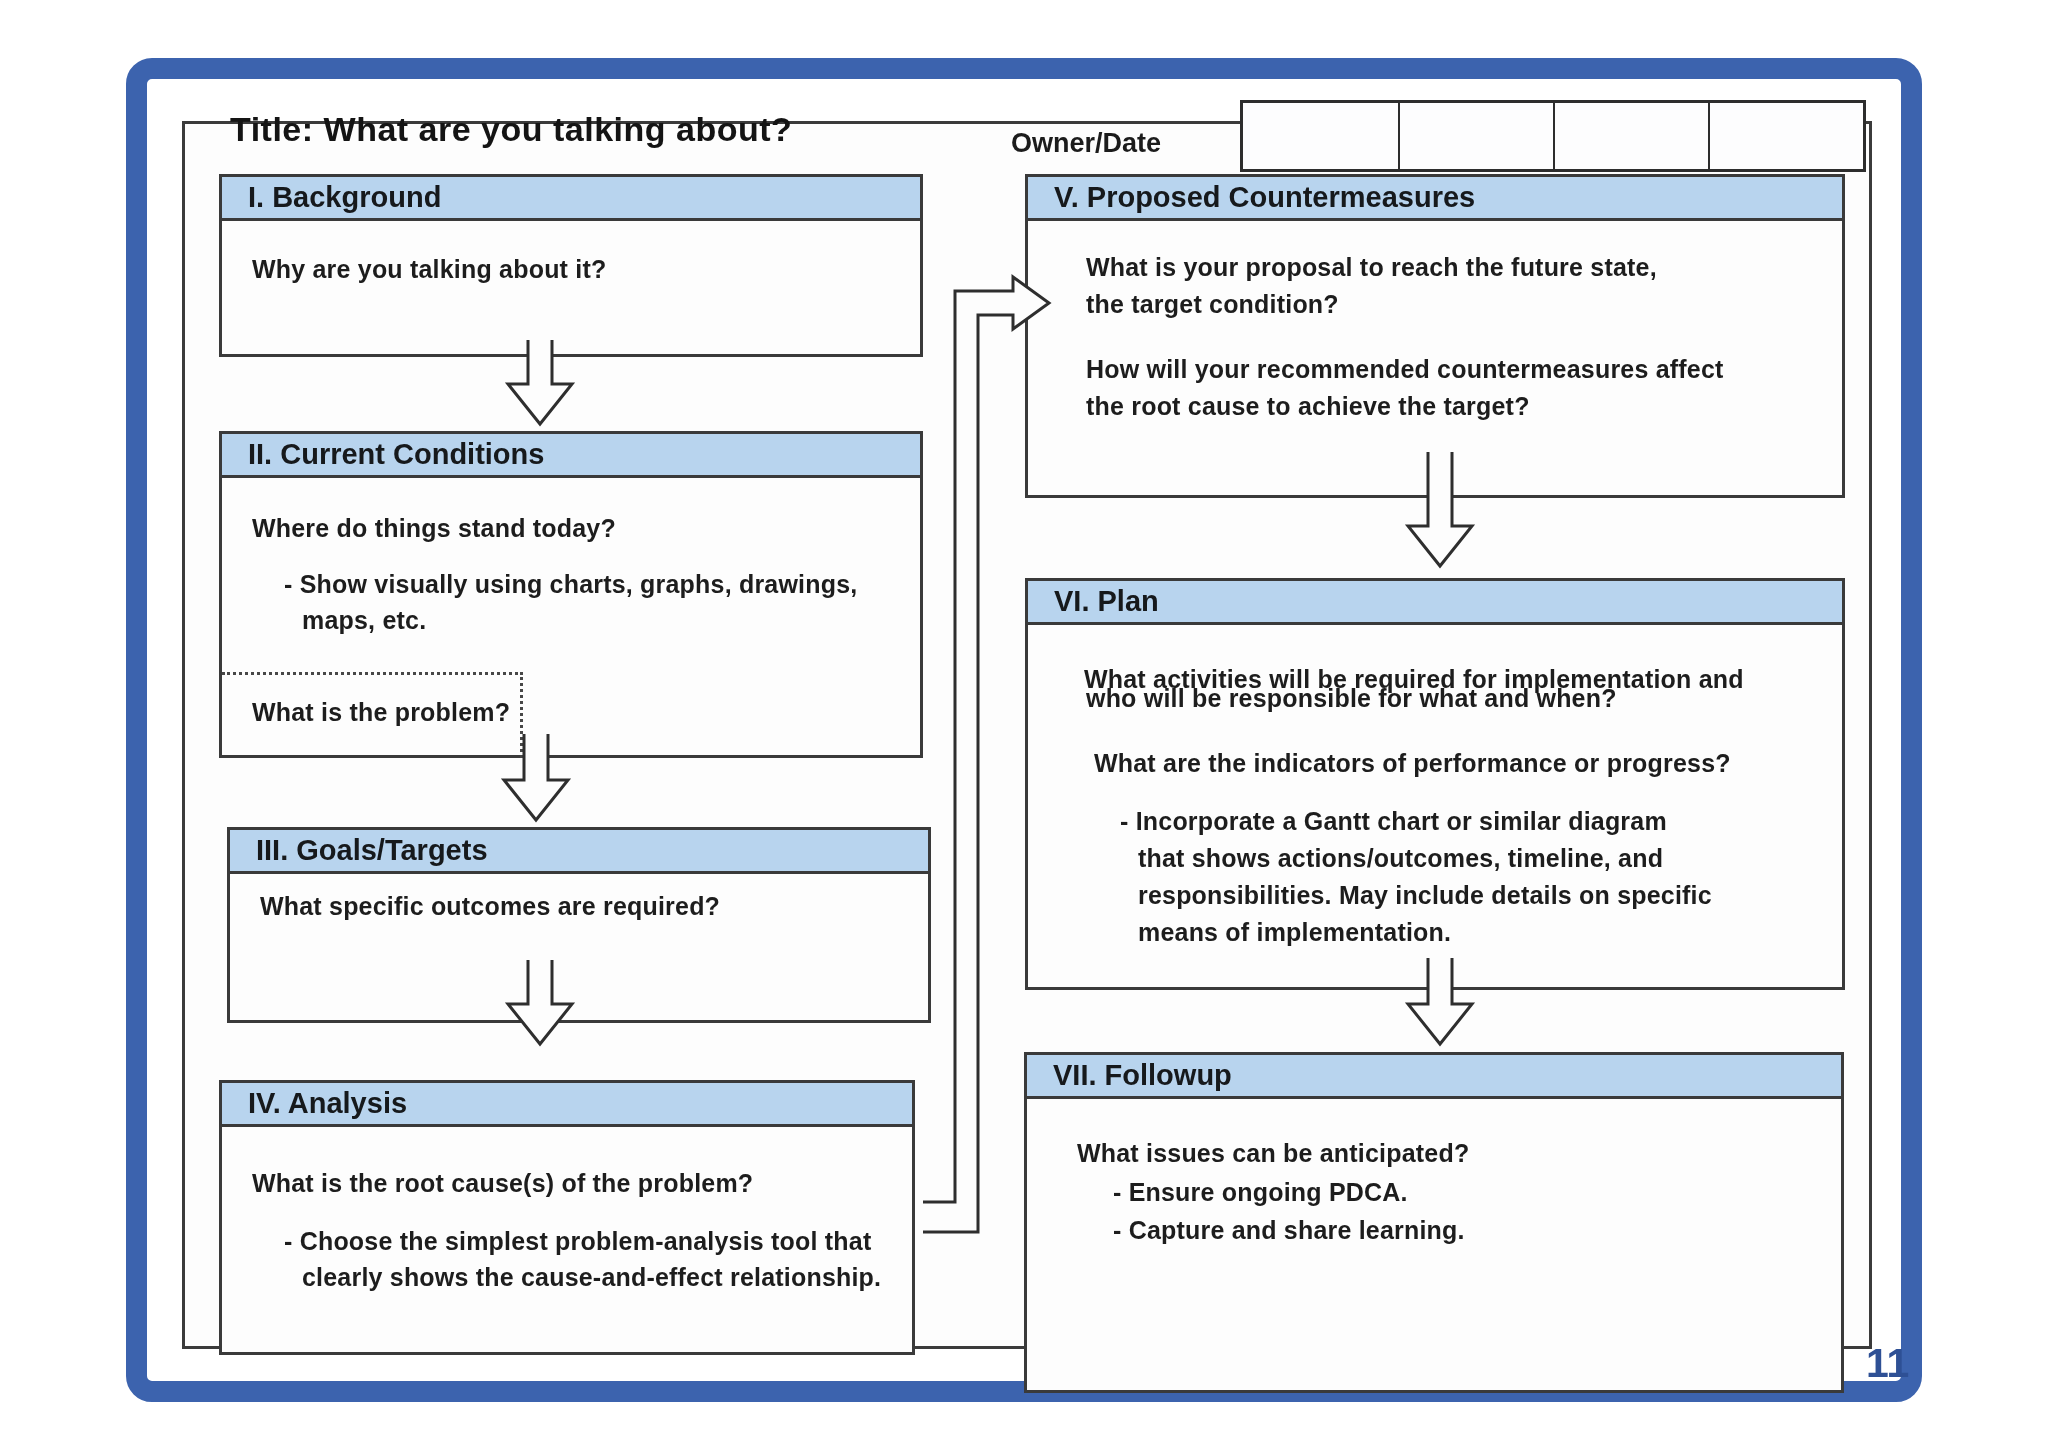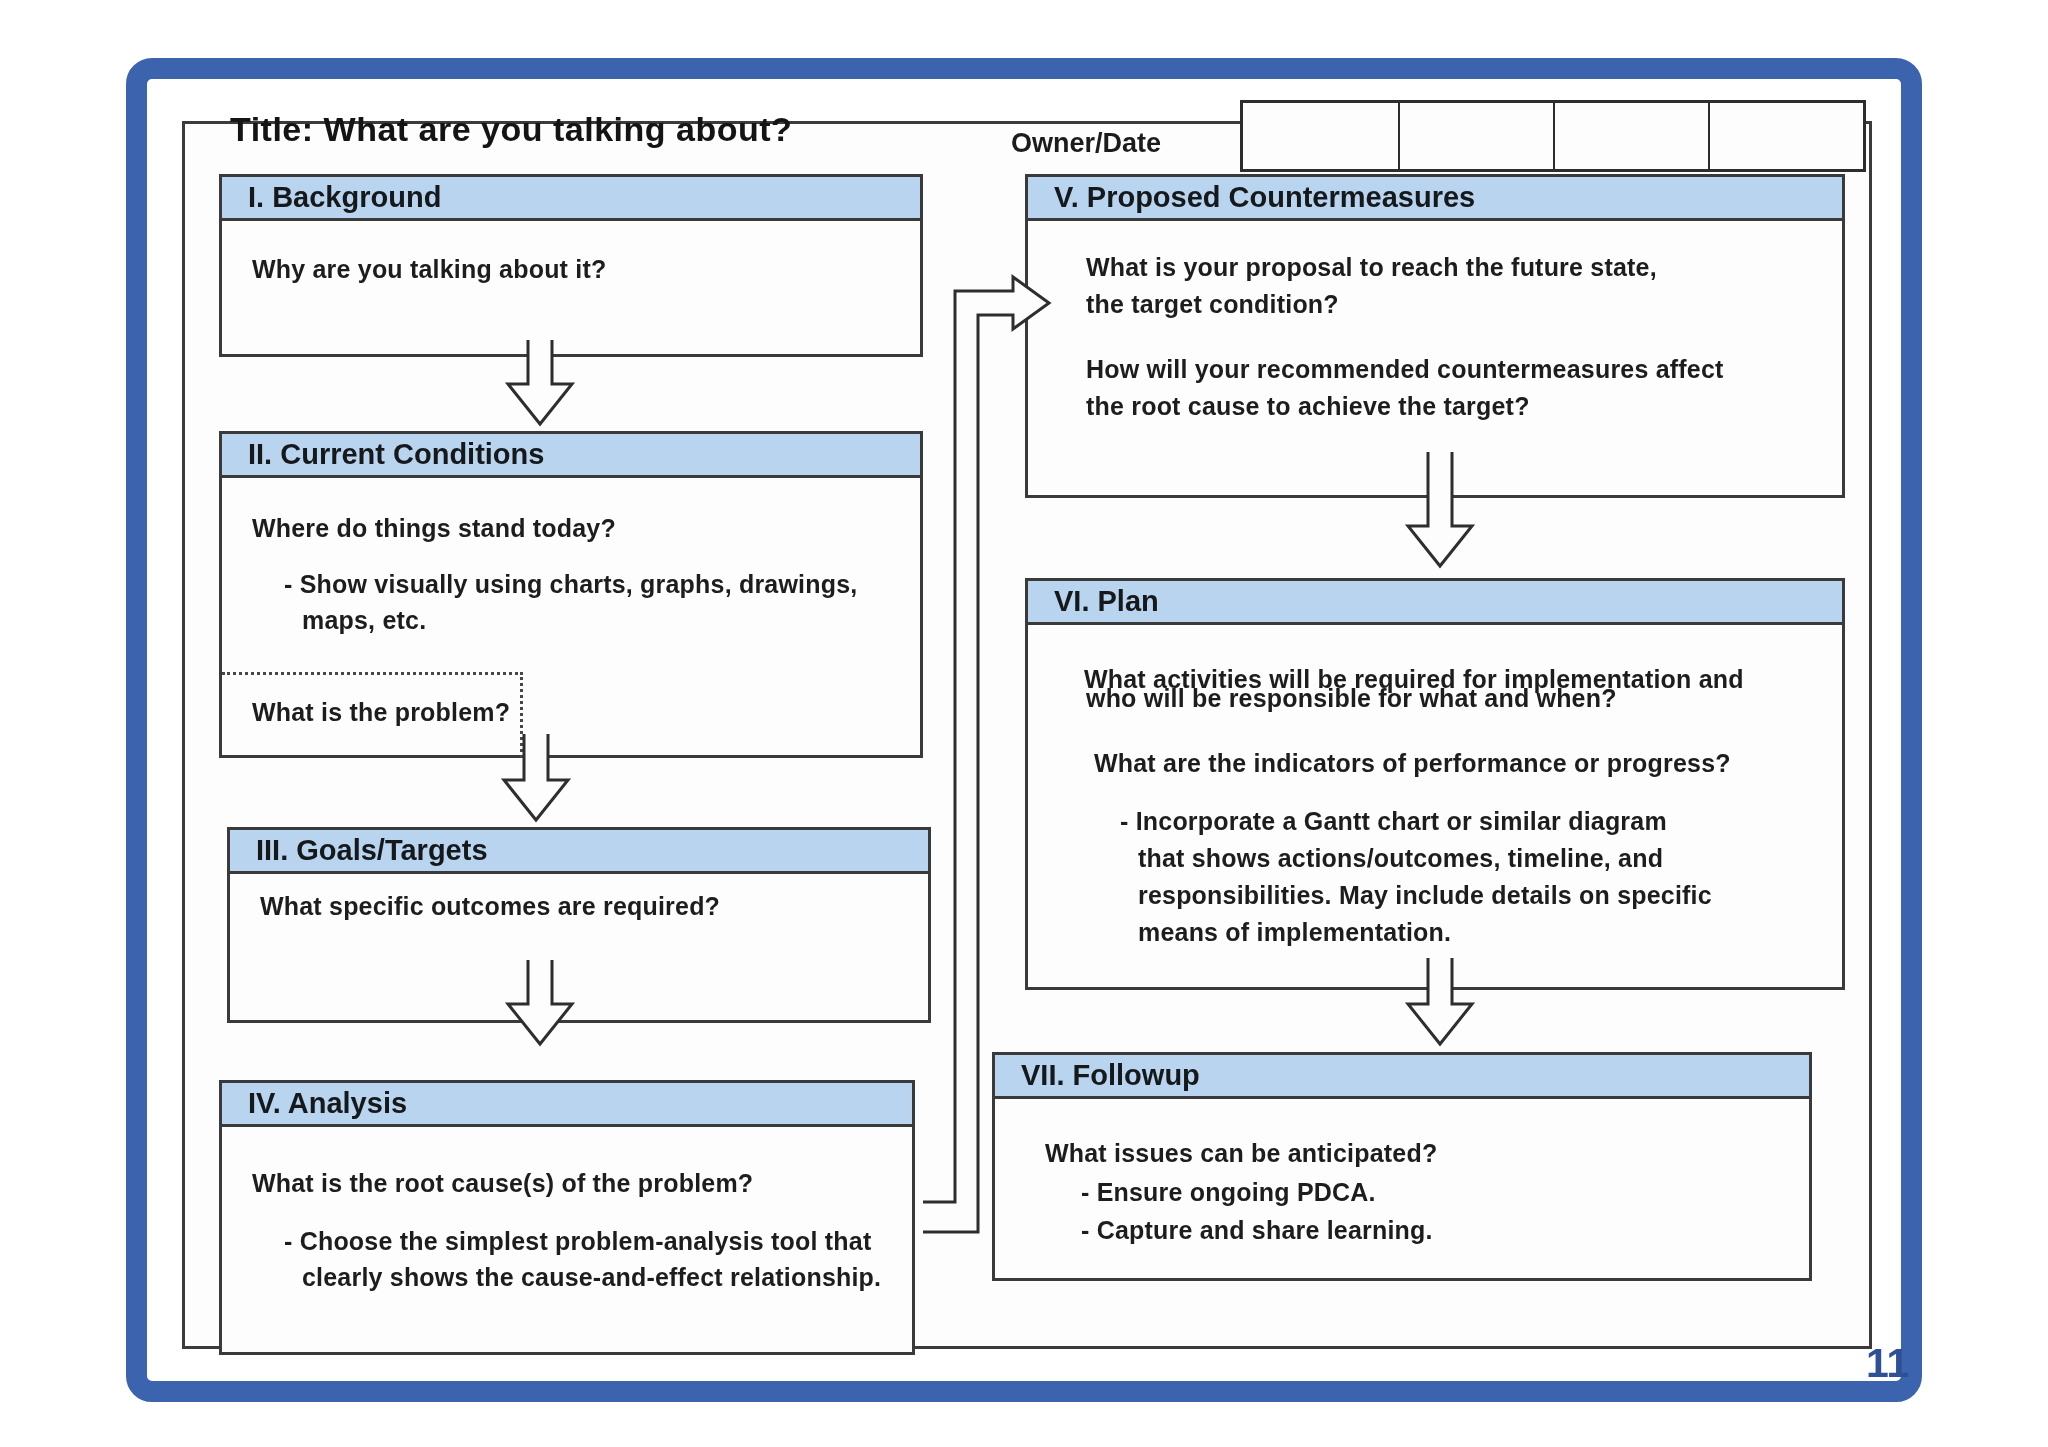--- a/index.html
+++ b/index.html
@@ -124,21 +124,21 @@
       <div class="line" style="left:56px;top:22px;margin-top:18px;">What activities will be required for implementation and</div>
       <div class="line" style="left:58px;top:59px;">who will be responsible for what and when?</div>
       <div class="line" style="left:66px;top:124px;">What are the indicators of performance or progress?</div>
       <div class="line" style="left:92px;top:182px;">- Incorporate a Gantt chart or similar diagram</div>
       <div class="line" style="left:110px;top:219px;">that shows actions/outcomes, timeline, and</div>
       <div class="line" style="left:110px;top:256px;">responsibilities. May include details on specific</div>
       <div class="line" style="left:110px;top:293px;">means of implementation.</div>
     </div>
   </div>
 
-  <div class="box" style="left:992px;top:1052px;width:820px;height:229px;">
+  <div class="box" style="left:1024px;top:1052px;width:820px;height:341px;">
     <div class="box-header">VII. Followup</div>
     <div class="box-body">
       <div class="line" style="left:50px;top:40px;">What issues can be anticipated?</div>
       <div class="line" style="left:86px;top:79px;">- Ensure ongoing PDCA.</div>
       <div class="line" style="left:86px;top:117px;">- Capture and share learning.</div>
     </div>
   </div>
 
   <svg class="arrow-layer" viewBox="0 0 2048 1447">
 

